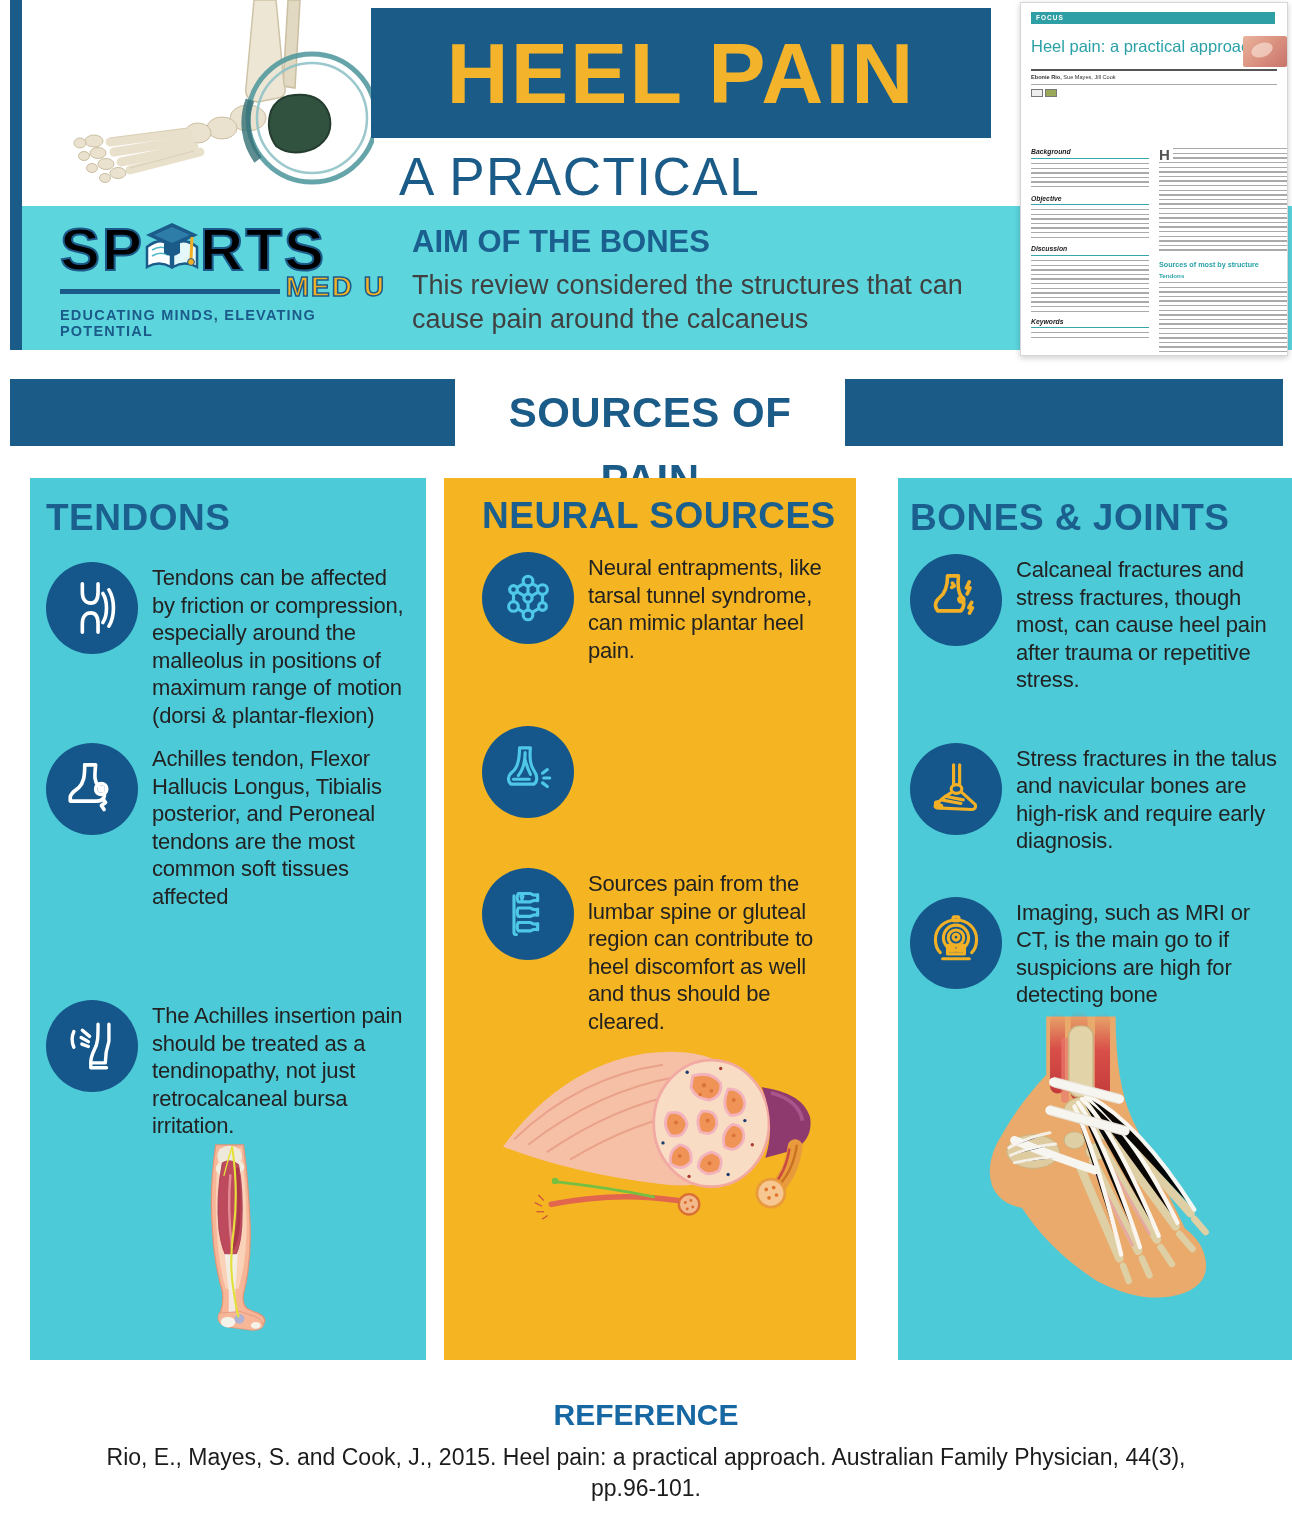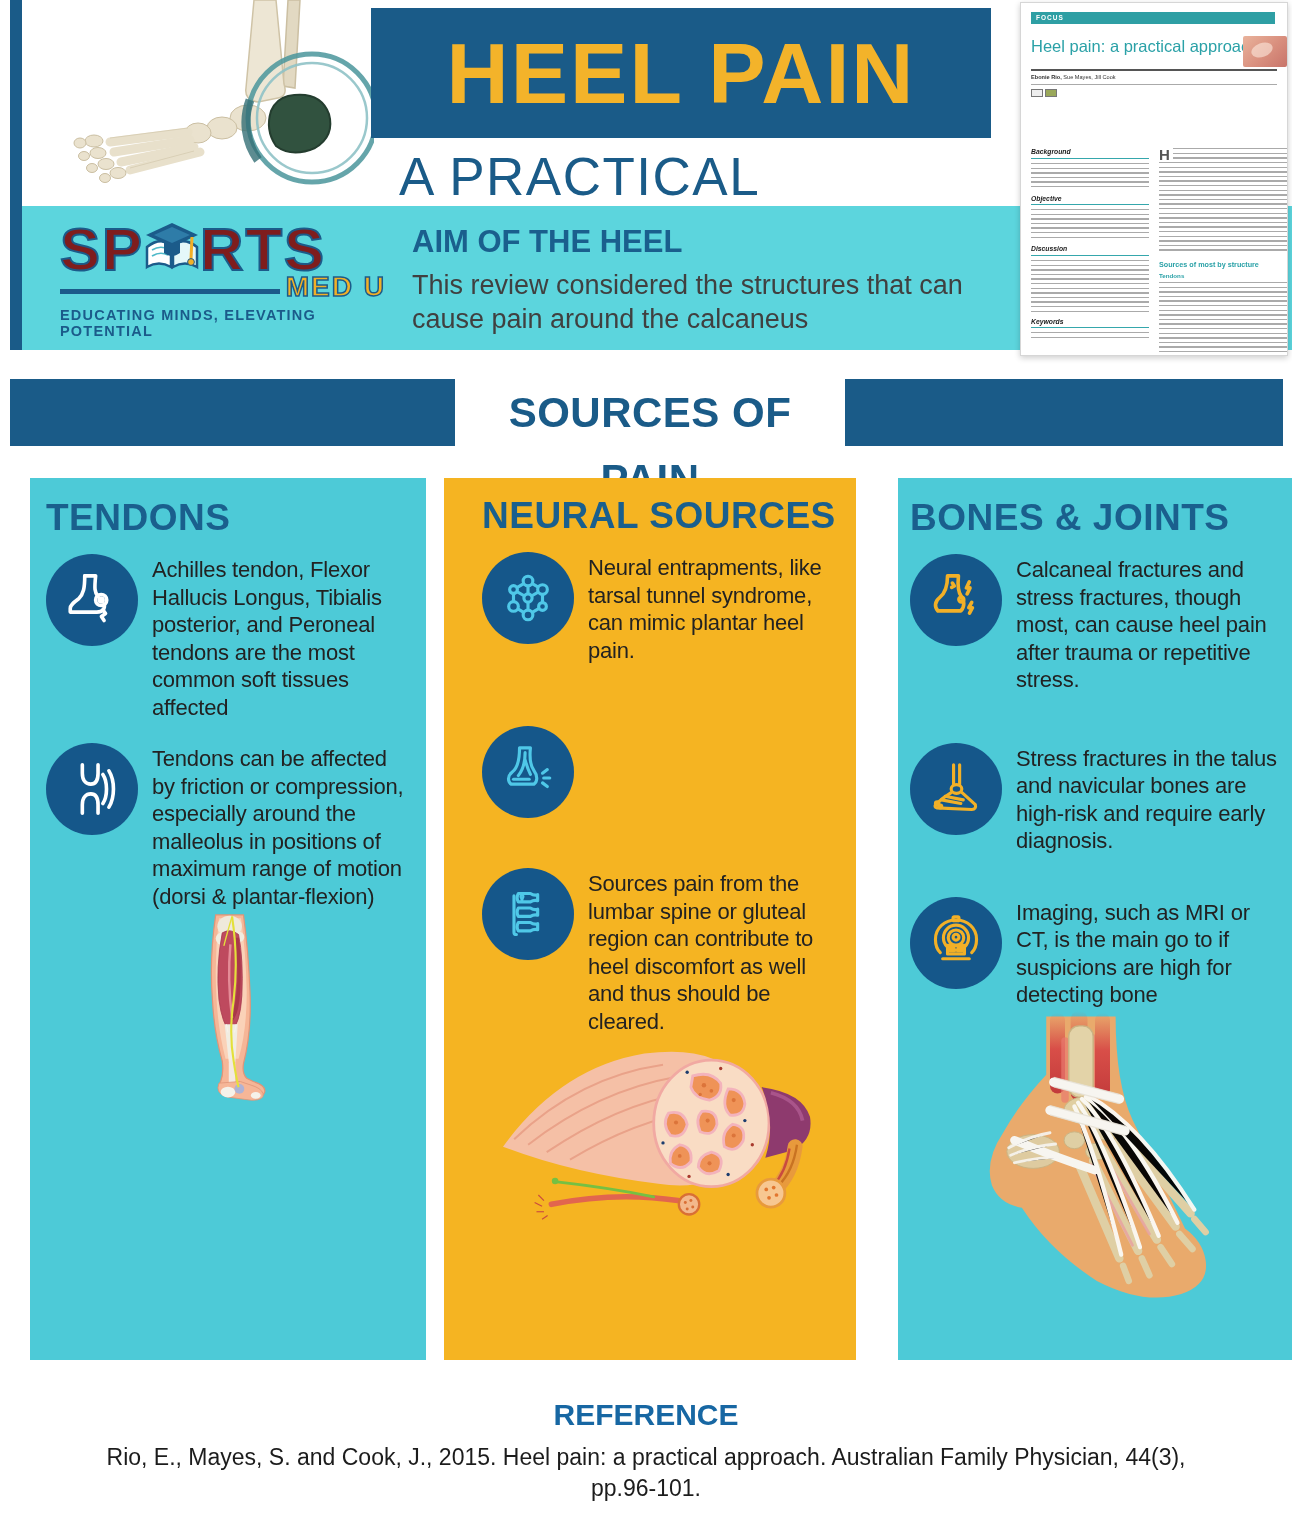--- a/index.html
+++ b/index.html
@@ -11,21 +11,21 @@
   .hero{position:absolute;left:26px;top:0;width:348px;height:206px;}
   .title-block{position:absolute;left:371px;top:8px;width:620px;height:130px;background:#1A5B88;
                display:flex;align-items:center;justify-content:center;}
   .title-block span{font-size:86px;font-weight:800;color:#F3B32A;letter-spacing:2px;}
   .subtitle{position:absolute;left:399px;top:146px;width:640px;font-size:53px;color:#1A5B88;letter-spacing:1.5px;}
   .teal-band{position:absolute;left:22px;top:206px;width:1270px;height:144px;background:#5CD5DD;}
 
   
   .logo{position:absolute;left:60px;top:219px;width:326px;}
   .logo-row1{display:flex;align-items:center;}
-  .logo-word{font-size:60px;font-weight:800;color:#7f1d1d;letter-spacing:2px;
+  .logo-word{font-size:60px;font-weight:800;color:#000000;letter-spacing:2px;
              -webkit-text-stroke:2px #1B5B8A;line-height:62px;}
   .logo-cap{width:64px;height:60px;margin:-6px -4px 0 -4px;flex:none;}
   .logo-row2{display:flex;align-items:flex-end;margin-top:-8px;}
   .logo-line{flex:1;height:5px;background:#1B5B8A;margin-bottom:7px;}
   .logo-sub{font-size:28px;font-weight:800;color:#F2B027;-webkit-text-stroke:1.5px #1B5B8A;
             letter-spacing:2px;margin-left:6px;line-height:28px;}
   .logo-tag{font-size:14.5px;font-weight:700;color:#1B5B8A;letter-spacing:1.2px;margin-top:6px;}
 
   
   .aim{position:absolute;left:412px;top:224px;width:590px;}
@@ -154,21 +154,21 @@
       <span class="logo-word">RTS</span>
     </div>
     <div class="logo-row2">
       <div class="logo-line"></div>
       <span class="logo-sub">MED U</span>
     </div>
     <div class="logo-tag">EDUCATING MINDS, ELEVATING POTENTIAL</div>
   </div>
 
   <div class="aim">
-    <h3>AIM OF THE HEEL</h3>
+    <h3>AIM OF THE BONES</h3>
     <p>This review considered the structures that can cause pain around the calcaneus</p>
   </div>
 
   <div class="journal">
     <div class="j-focus">FOCUS</div>
     <div class="j-title">Heel pain: a practical approach</div>
     <div class="j-photo"></div>
     <div class="j-rule1"></div>
     <div class="j-authors"><b>Ebonie Rio,</b><span> Sue Mayes, Jill Cook</span></div>
     <div class="j-rule2"></div>
@@ -198,45 +198,56 @@
     </div>
   </div>
 
   <div class="banner-left"></div>
   <div class="banner-label">SOURCES OF PAIN</div>
   <div class="banner-right"></div>
 
   <section class="column col-teal" id="col-tendons">
     <h2>TENDONS</h2>
 
+    <div class="bullet" style="margin-top:22px">
+      <div class="icon-circle">
+        <svg viewBox="0 0 24 24" fill="none" stroke="#ffffff" stroke-width="1.5" stroke-linecap="round" stroke-linejoin="round">
+          <path d="M8 2 L8 5.5 C8 8.5 9.5 10 11.5 10 C13.5 10 14.5 8.5 14.5 5.5 L14.5 2"></path>
+          <path d="M8 22 L8 18.5 C8 15.5 9.5 14 11.5 14 C13.5 14 14.5 15.5 14.5 18.5 L14.5 22"></path>
+          <path d="M16.5 6 C18.5 9 18.5 15 16.5 18"></path>
+          <path d="M19 4.5 C21.5 8.5 21.5 15.5 19 19.5"></path>
+        </svg>
+      </div>
+      <p class="b-text">Tendons can be affected by friction or compression, especially around the malleolus in positions of maximum range of motion (dorsi &amp; plantar-flexion)</p>
+    </div>
+
     <div class="bullet" style="margin-top:14px">
       <div class="icon-circle">
         <svg viewBox="0 0 24 24" fill="none" stroke="#ffffff" stroke-width="1.5" stroke-linecap="round" stroke-linejoin="round">
           <path d="M9 2 L13.5 2 C13 7 13 9 14.5 10.5"></path>
           <path d="M9 2 C9 7 8.5 9.5 6.5 11.5 C4.5 13 3 14 3 15.5 L3 17 L14 17 C16.5 17 17.5 15.5 17 13.8"></path>
           <circle cx="15.8" cy="12" r="2.3"></circle>
             <circle cx="15.8" cy="12" r="0.8" fill="#fff"></circle>
           <path d="M16.5 16 L17.6 17.6 L15.9 18.8 L17 20.5"></path>
         </svg>
       </div>
       <p class="b-text">Achilles tendon, Flexor Hallucis Longus, Tibialis posterior, and Peroneal tendons are the most common soft tissues affected</p>
     </div>
 
-    <div class="bullet" style="margin-top:22px">
-      <div class="icon-circle">
-        <svg viewBox="0 0 24 24" fill="none" stroke="#ffffff" stroke-width="1.5" stroke-linecap="round" stroke-linejoin="round">
-          <path d="M8 2 L8 5.5 C8 8.5 9.5 10 11.5 10 C13.5 10 14.5 8.5 14.5 5.5 L14.5 2"></path>
-          <path d="M8 22 L8 18.5 C8 15.5 9.5 14 11.5 14 C13.5 14 14.5 15.5 14.5 18.5 L14.5 22"></path>
-          <path d="M16.5 6 C18.5 9 18.5 15 16.5 18"></path>
-          <path d="M19 4.5 C21.5 8.5 21.5 15.5 19 19.5"></path>
-        </svg>
-      </div>
-      <p class="b-text">Tendons can be affected by friction or compression, especially around the malleolus in positions of maximum range of motion (dorsi &amp; plantar-flexion)</p>
-    </div>
-
+    <div class="bullet" style="margin-top:90px">
+      <div class="icon-circle">
+        <svg viewBox="0 0 24 24" fill="none" stroke="#ffffff" stroke-width="1.4" stroke-linecap="round" stroke-linejoin="round">
+          <path d="M14.5 3 C14.5 8 14.5 11 13 13.5 C12 15.5 11.5 17 11.5 19 L17.5 19 C17.5 16 18 13 19 10 L19 3"></path>
+          <path d="M8 5.5 L11 8 M7.5 8.5 L10.5 10.2 M7.8 11.2 L10.5 12.2"></path>
+          <path d="M4.5 6 C3.6 8 3.6 10.5 4.5 12.5"></path>
+          <path d="M11.5 19 L11.5 21 L18 21"></path>
+        </svg>
+      </div>
+      <p class="b-text">The Achilles insertion pain should be treated as a tendinopathy, not just retrocalcaneal bursa irritation.</p>
+    </div>
 
     <svg class="illus" width="92" height="196" viewBox="0 0 95 240">
       <path d="M30 6 Q22 60 26 110 Q28 150 38 185 Q40 200 36 210 Q28 222 44 227 L60 230 Q88 232 90 223 Q92 215 76 210 L68 206 Q62 200 64 188 Q74 150 72 100 Q70 50 64 6 Z" fill="#F6B697" stroke="#E09578" stroke-width="1.5"></path>
       <path d="M34 10 Q28 60 31 108 Q33 148 42 182 L58 182 Q68 148 68 100 Q67 52 61 10 Z" fill="#FAD2B8"></path>
       <ellipse cx="47" cy="20" rx="15" ry="13" fill="#EFE9DB"></ellipse>
       <ellipse cx="39" cy="35" rx="9" ry="8" fill="#F2ECDF"></ellipse>
       <ellipse cx="57" cy="33" rx="8" ry="7" fill="#F2ECDF"></ellipse>
       <path d="M38 28 Q30 70 34 110 Q38 140 48 150 Q60 140 62 105 Q64 60 58 30 Q48 22 38 28 Z" fill="#BE4A5E" stroke="#A83A4E"></path>
       <path d="M52 34 Q58 60 56 95 Q54 120 48 138 Q58 132 60 100 Q62 60 58 34 Z" fill="#9E3040" opacity=".7"></path>
       <path d="M48 42 Q44 85 50 132" stroke="#E58C97" stroke-width="3" fill="none"></path>

